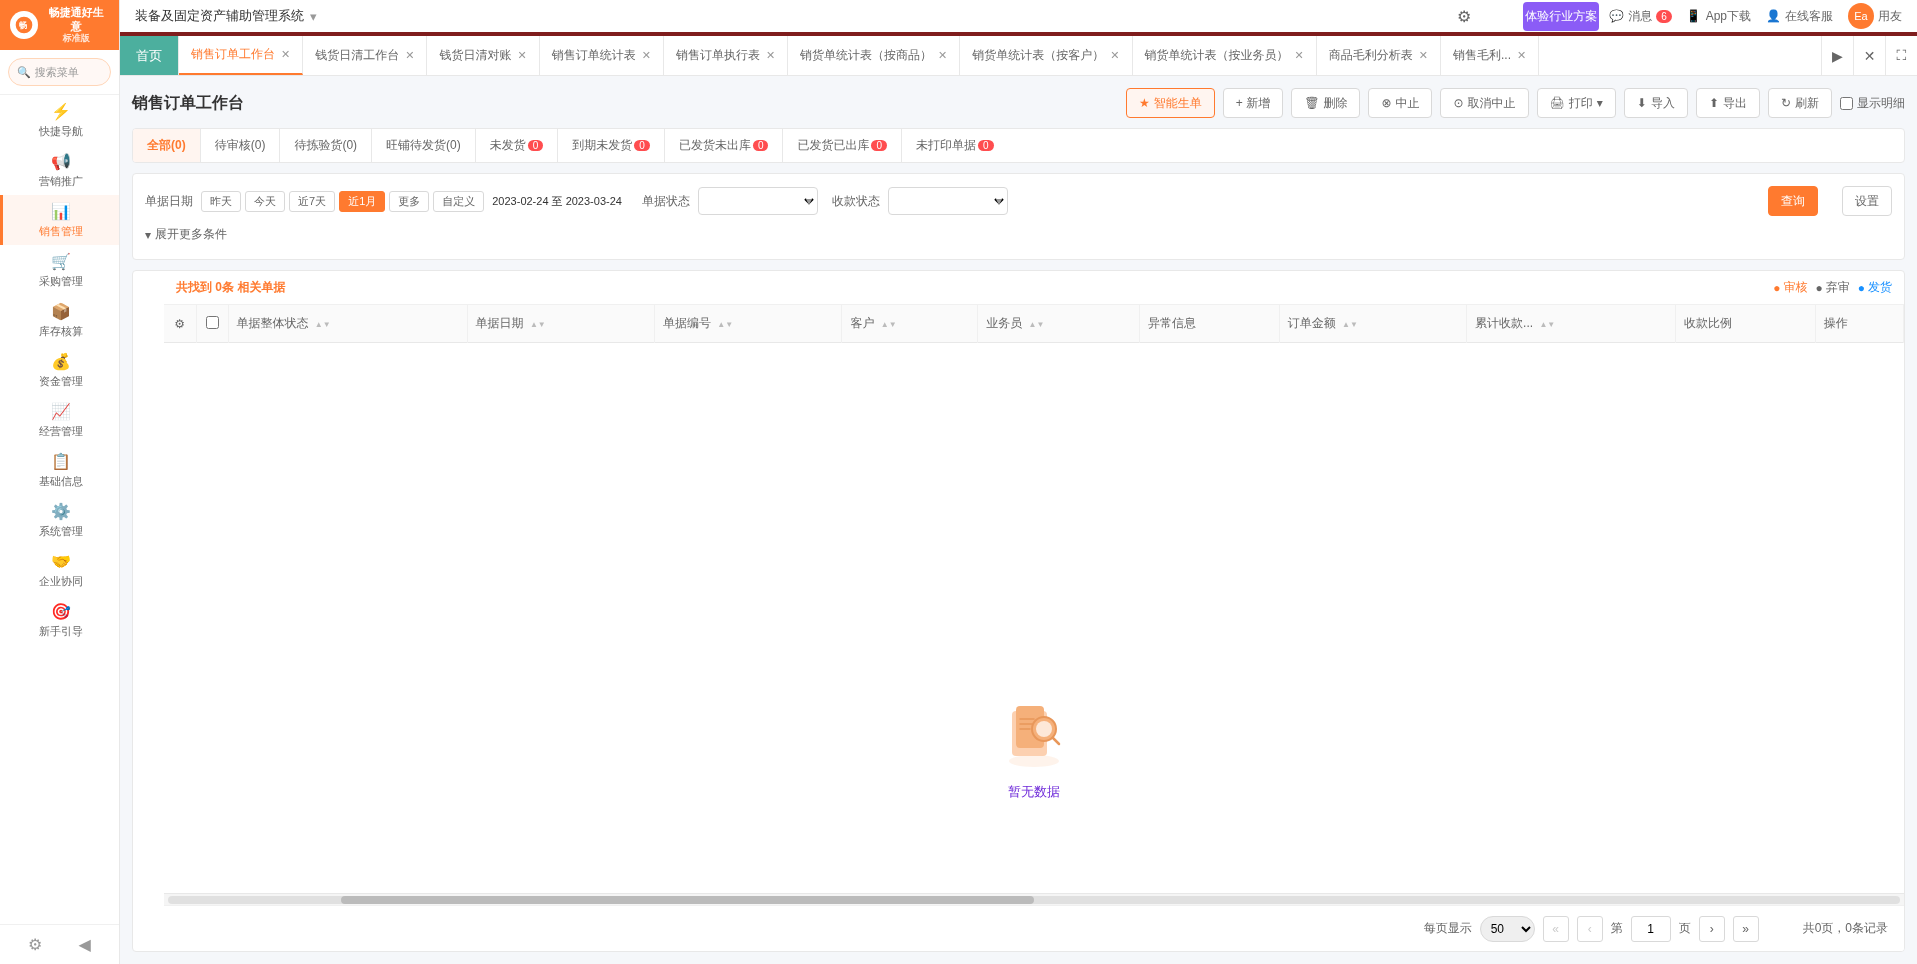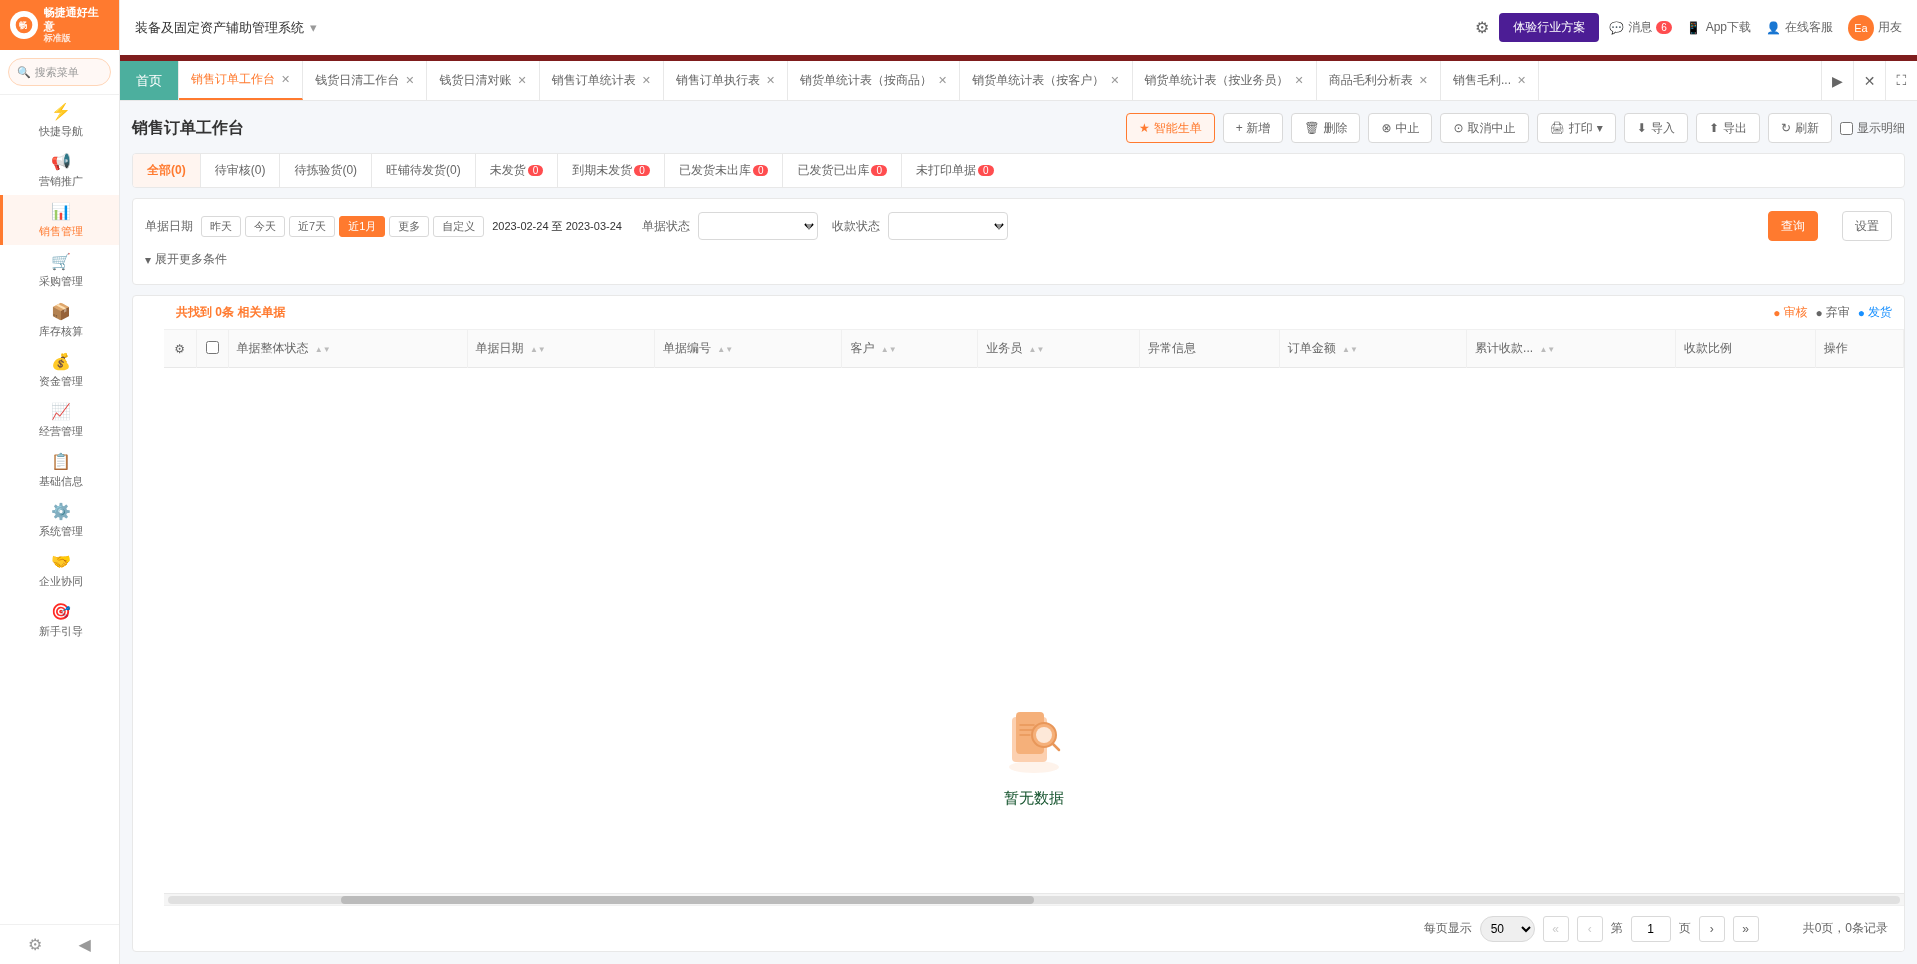--- a/index.html
+++ b/index.html
@@ -3,38 +3,38 @@
   <meta charset="utf-8">
   <style>
     * { box-sizing: border-box; margin: 0; padding: 0; }
     body { font-family: 'Microsoft YaHei', Arial, sans-serif; font-size: 12px; background: #f5f5f5; display: flex; height: 964px; overflow: hidden; }
 
     
     .sidebar { width: 120px; background: #fff; display: flex; flex-direction: column; border-right: 1px solid #e8e8e8; flex-shrink: 0; }
     .sidebar-logo { height: 50px; background: #ff7a2f; display: flex; align-items: center; padding: 0 10px; color: #fff; font-size: 13px; font-weight: bold; gap: 6px; }
     .sidebar-logo-icon { width: 28px; height: 28px; background: #fff; border-radius: 50%; display: flex; align-items: center; justify-content: center; }
     .sidebar-logo-icon svg { width: 20px; height: 20px; }
-    .sidebar-logo-text { display: flex; flex-direction: column; font-size: 11px; line-height: 1.3; }
+    .sidebar-logo-text { display: flex; flex-direction: column; font-size: 11px; line-height: 1.3; text-align: center; }
     .sidebar-logo-sub { font-size: 9px; color: rgba(255,255,255,0.8); }
     .sidebar-search { padding: 8px; border-bottom: 1px solid #f0f0f0; }
     .sidebar-search-btn { width: 100%; height: 28px; background: #fff8f5; border: 1px solid #ffd6b8; border-radius: 14px; display: flex; align-items: center; gap: 4px; padding: 0 8px; cursor: pointer; color: #999; font-size: 11px; }
     .sidebar-nav { flex: 1; overflow-y: auto; }
     .sidebar-item { height: 50px; display: flex; flex-direction: column; align-items: center; justify-content: center; cursor: pointer; color: #666; font-size: 11px; gap: 3px; border-left: 3px solid transparent; }
     .sidebar-item.active { background: #fff5f0; color: #ff7a2f; border-left-color: #ff7a2f; }
     .sidebar-item-icon { font-size: 16px; }
     .sidebar-bottom { padding: 10px; display: flex; justify-content: space-around; border-top: 1px solid #f0f0f0; }
     .sidebar-bottom-btn { cursor: pointer; color: #999; font-size: 16px; }
 
     
     .main { flex: 1; display: flex; flex-direction: column; overflow: hidden; }
 
     
-    .topbar { height: 61px; background: #fff; border-bottom: 6px solid #7f1d1d; display: flex; align-items: center; padding: 0 15px; gap: 10px; flex-shrink: 0; }
+    .topbar { height: 36px; background: #fff; border-bottom: 4px solid #7f1d1d; display: flex; align-items: center; padding: 0 15px; gap: 10px; flex-shrink: 0; }
     .topbar-title { font-size: 13px; color: #333; flex: 1; display: flex; align-items: center; gap: 6px; }
-    .topbar-solution-btn { background: #4c1d95; color: #fff; border: none; border-radius: 4px; padding: 6px 14px; font-size: 12px; cursor: pointer; }
+    .topbar-solution-btn { background: #8b5cf6; color: #fff; border: none; border-radius: 4px; padding: 6px 2px; font-size: 12px; cursor: pointer; margin-left: 42px; }
     .topbar-right { display: flex; align-items: center; gap: 15px; color: #666; font-size: 12px; }
     .topbar-right-item { display: flex; align-items: center; gap: 4px; cursor: pointer; }
     .badge { background: #ff4d4f; color: #fff; border-radius: 10px; padding: 1px 5px; font-size: 10px; }
     .avatar { width: 26px; height: 26px; background: #ff7a2f; border-radius: 50%; display: flex; align-items: center; justify-content: center; color: #fff; font-size: 11px; }
 
     
     .tabbar { height: 40px; background: #fff; border-bottom: 1px solid #e8e8e8; display: flex; align-items: stretch; flex-shrink: 0; overflow: hidden; }
     .tab { display: flex; align-items: center; padding: 0 12px; font-size: 12px; color: #666; border-right: 1px solid #e8e8e8; cursor: pointer; white-space: nowrap; gap: 6px; min-width: 0; flex-shrink: 0; }
     .tab.active { background: #fff; color: #ff7a2f; border-bottom: 2px solid #ff7a2f; }
     .tab.home { background: #4caf9e; color: #fff; font-size: 13px; padding: 0 16px; }
@@ -85,21 +85,21 @@
     table { width: 100%; border-collapse: collapse; font-size: 12px; }
     thead tr { background: #fafafa; border-bottom: 1px solid #e8e8e8; }
     thead th { padding: 10px 8px; text-align: left; color: #666; font-weight: normal; white-space: nowrap; border-right: 1px solid #f0f0f0; cursor: pointer; }
     thead th .sort-icons { display: inline-flex; flex-direction: column; margin-left: 3px; font-size: 8px; color: #bbb; }
     .checkbox-col { width: 32px; text-align: center; }
     .settings-col { width: 32px; text-align: center; }
 
     
     .empty-state { flex: 1; display: flex; flex-direction: column; align-items: center; justify-content: center; gap: 12px; }
     .empty-icon { width: 80px; height: 80px; }
-    .empty-text { color: #14532d; font-size: 15px; }
+    .empty-text { color: #6d28d9; font-size: 13px; }
 
     
     .pagination { height: 46px; border-top: 1px solid #f0f0f0; display: flex; align-items: center; justify-content: flex-end; padding: 0 16px; gap: 8px; background: #fff; }
     .page-size-label { color: #666; font-size: 12px; }
     .page-size-select { height: 26px; border: 1px solid #d9d9d9; border-radius: 13px; padding: 0 6px; font-size: 12px; }
     .page-btn { width: 26px; height: 26px; border: 1px solid #d9d9d9; border-radius: 3px; background: #fff; cursor: pointer; display: flex; align-items: center; justify-content: center; color: #666; font-size: 12px; }
     .page-btn:disabled { color: #ccc; cursor: not-allowed; }
     .page-input { width: 40px; height: 26px; border: 1px solid #d9d9d9; border-radius: 3px; text-align: center; font-size: 12px; }
     .page-info { color: #666; font-size: 12px; margin-left: 36px; }
 

